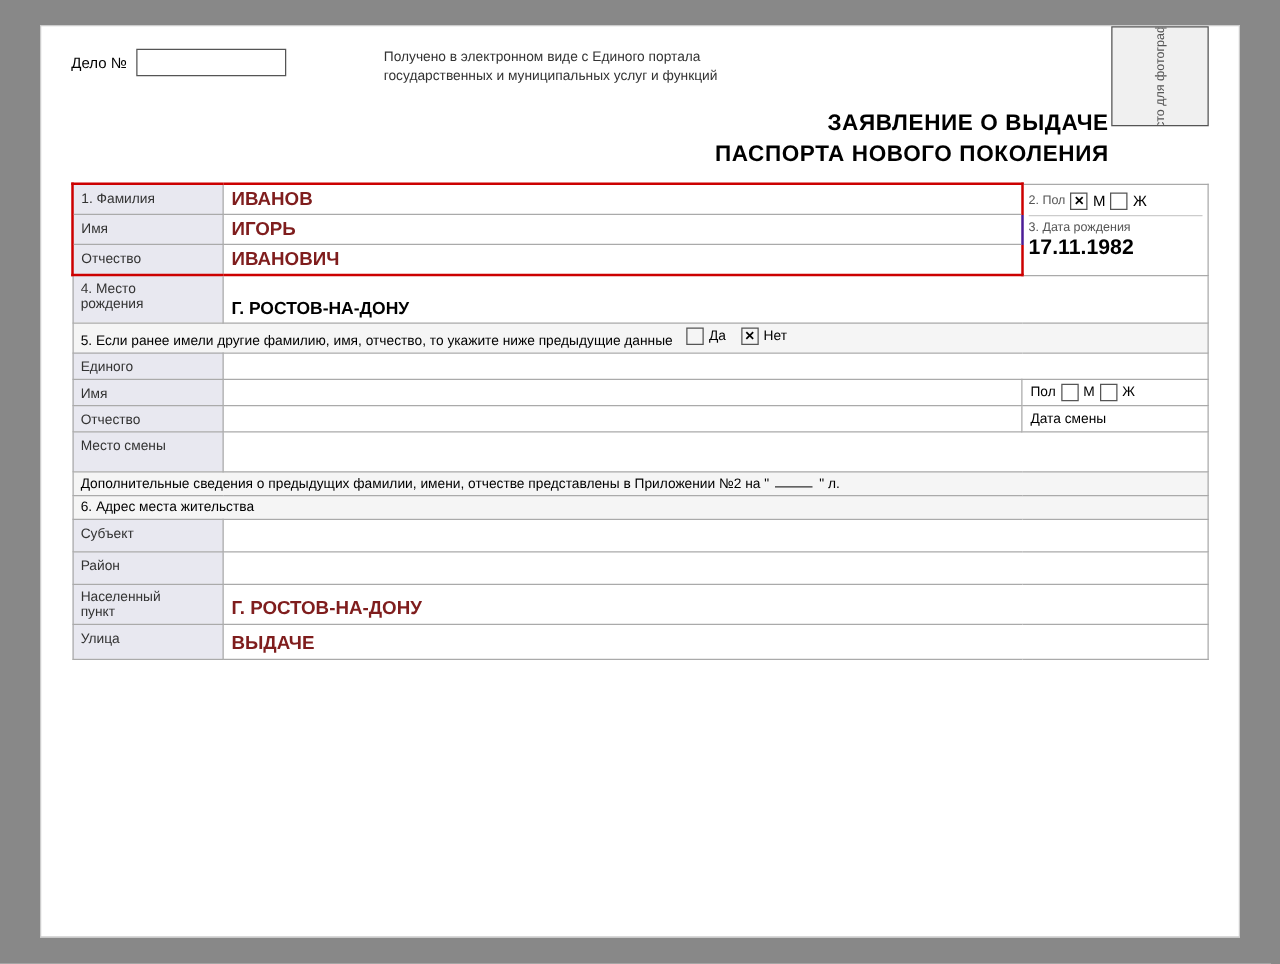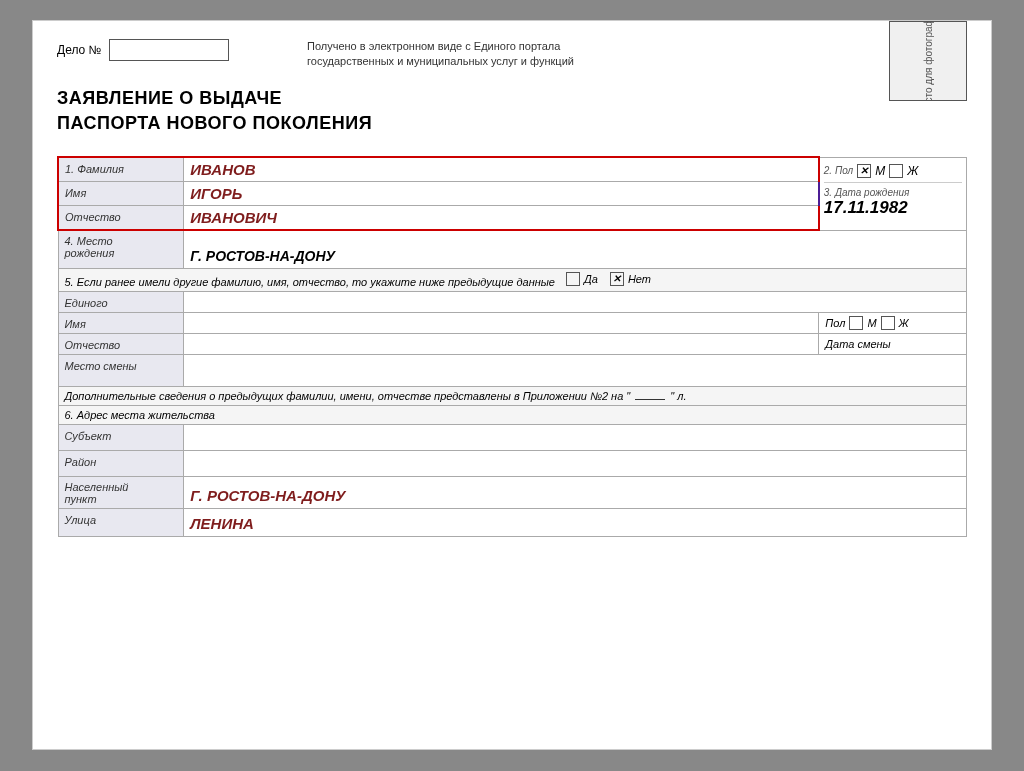--- a/index.html
+++ b/index.html
@@ -70,22 +70,22 @@
       writing-mode: vertical-rl;
       transform: rotate(180deg);
       font-size: 10px;
       color: #555;
       white-space: nowrap;
       padding: 8px 0;
     }
 
     
     .title-block {
-      text-align: left;
-      margin: 16px 0 20px 0;
+      text-align: right;
+      margin: 16px 0 10px 0;
       padding-right: 80px;
     }
     .title-block h1 {
       font-size: 18px;
       font-weight: bold;
       text-transform: uppercase;
       letter-spacing: 0.5px;
       line-height: 1.4;
     }
 
@@ -172,21 +172,21 @@
       </div>
     </div>
 
     <div class="title-block">
       <h1>
         <span>ЗАЯВЛЕНИЕ О ВЫДАЧЕ</span><br>
         <span>ПАСПОРТА НОВОГО ПОКОЛЕНИЯ</span>
       </h1>
     </div>
 
-    <table class="form-table" style="margin-right: 120px; font-style: italic;">
+    <table class="form-table" style="margin-right: 120px;">
 
       <tbody>
           <tr>
         <td class="label-cell" style="border: 2px solid #cc0000; border-right: 1px solid #aaa; border-bottom: 1px solid #aaa;">1. Фамилия</td>
         <td class="value-cell filled" style="border: 2px solid #cc0000; border-left: 1px solid #aaa; border-bottom: 1px solid #aaa; width: 430px;">ИВАНОВ</td>
         <td rowspan="3" style="width: 100px; border: 1px solid #aaa; padding: 2px 4px; vertical-align: top;">
 
           <div style="display:flex; align-items:center; gap:4px; padding: 4px 0; border-bottom: 1px solid #ccc;">
             <span class="small-label">2. Пол</span>
             <div class="cb-box checked"></div>
@@ -289,20 +289,20 @@
       </tr>
 
       <tr>
         <td class="label-cell" style="white-space:pre-line; vertical-align:top; padding-top:4px;">Населенный
 пункт</td>
         <td class="value-cell filled" colspan="2" style="height:32px; vertical-align:bottom; padding-bottom:4px;">Г. РОСТОВ-НА-ДОНУ</td>
       </tr>
 
       <tr>
         <td class="label-cell">Улица</td>
-        <td class="value-cell filled" colspan="2" style="height:28px; vertical-align:bottom; padding-bottom:4px;">ЛЕНИНА</td>
+        <td class="value-cell filled" colspan="2" style="height:28px; vertical-align:bottom; padding-bottom:4px;">ВЫДАЧЕ</td>
       </tr>
 
     </tbody>
       </table>
 
   </div>
 </div>
 
 </body></html>

